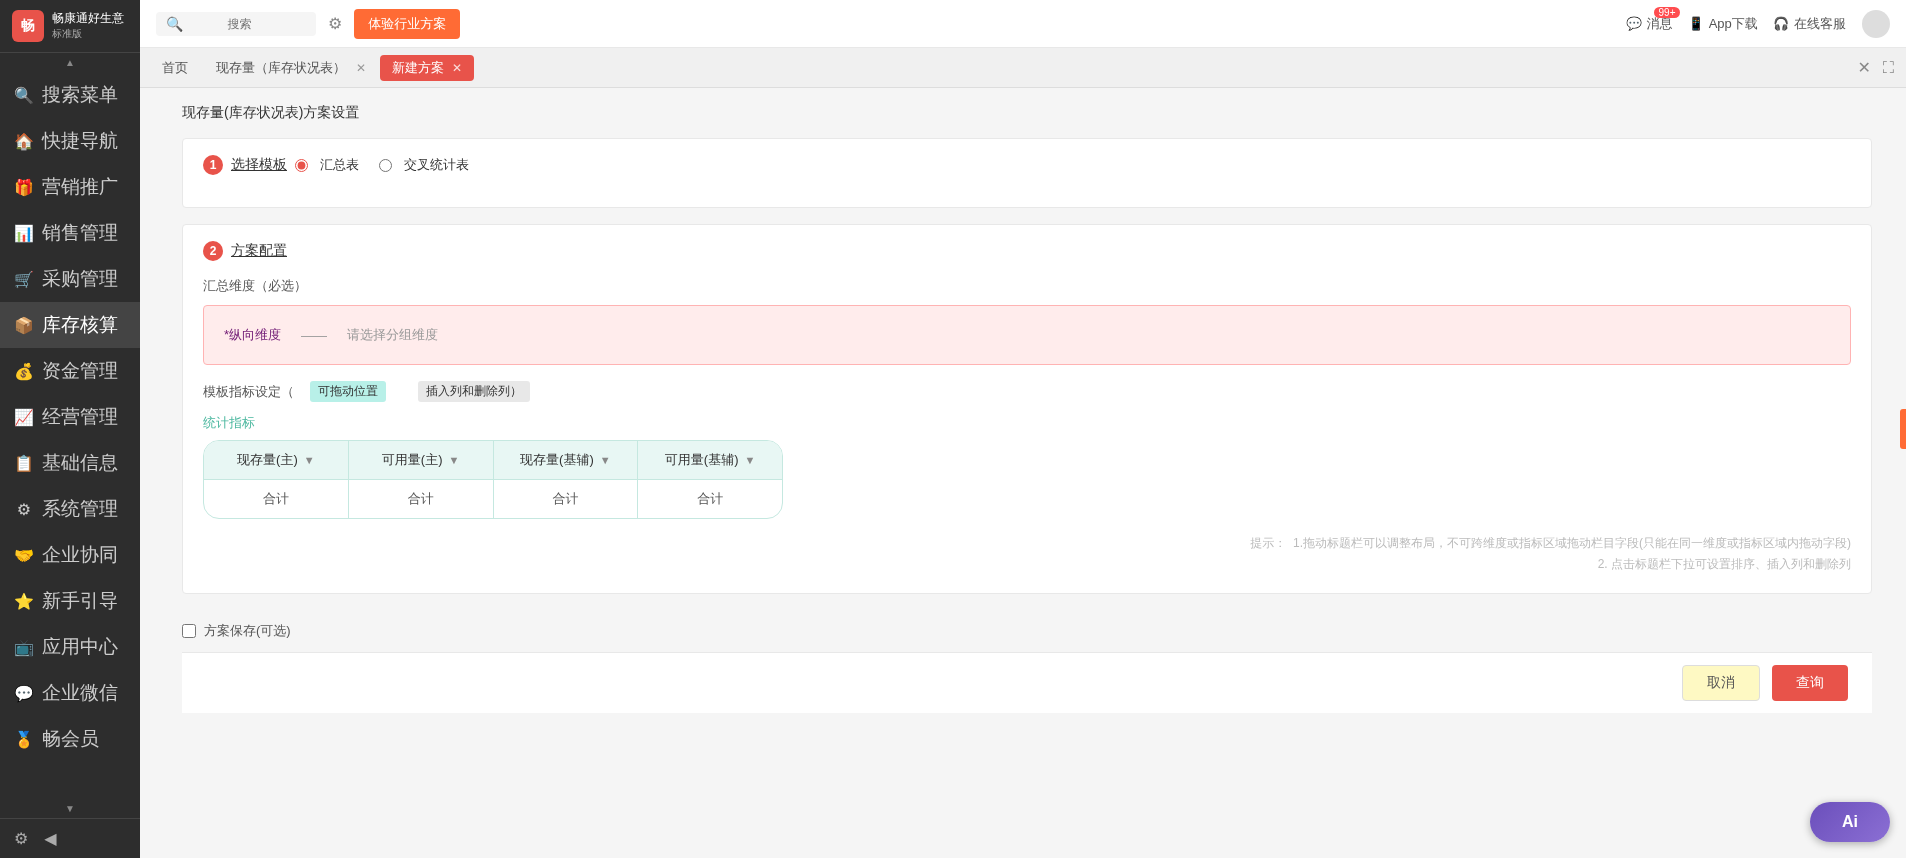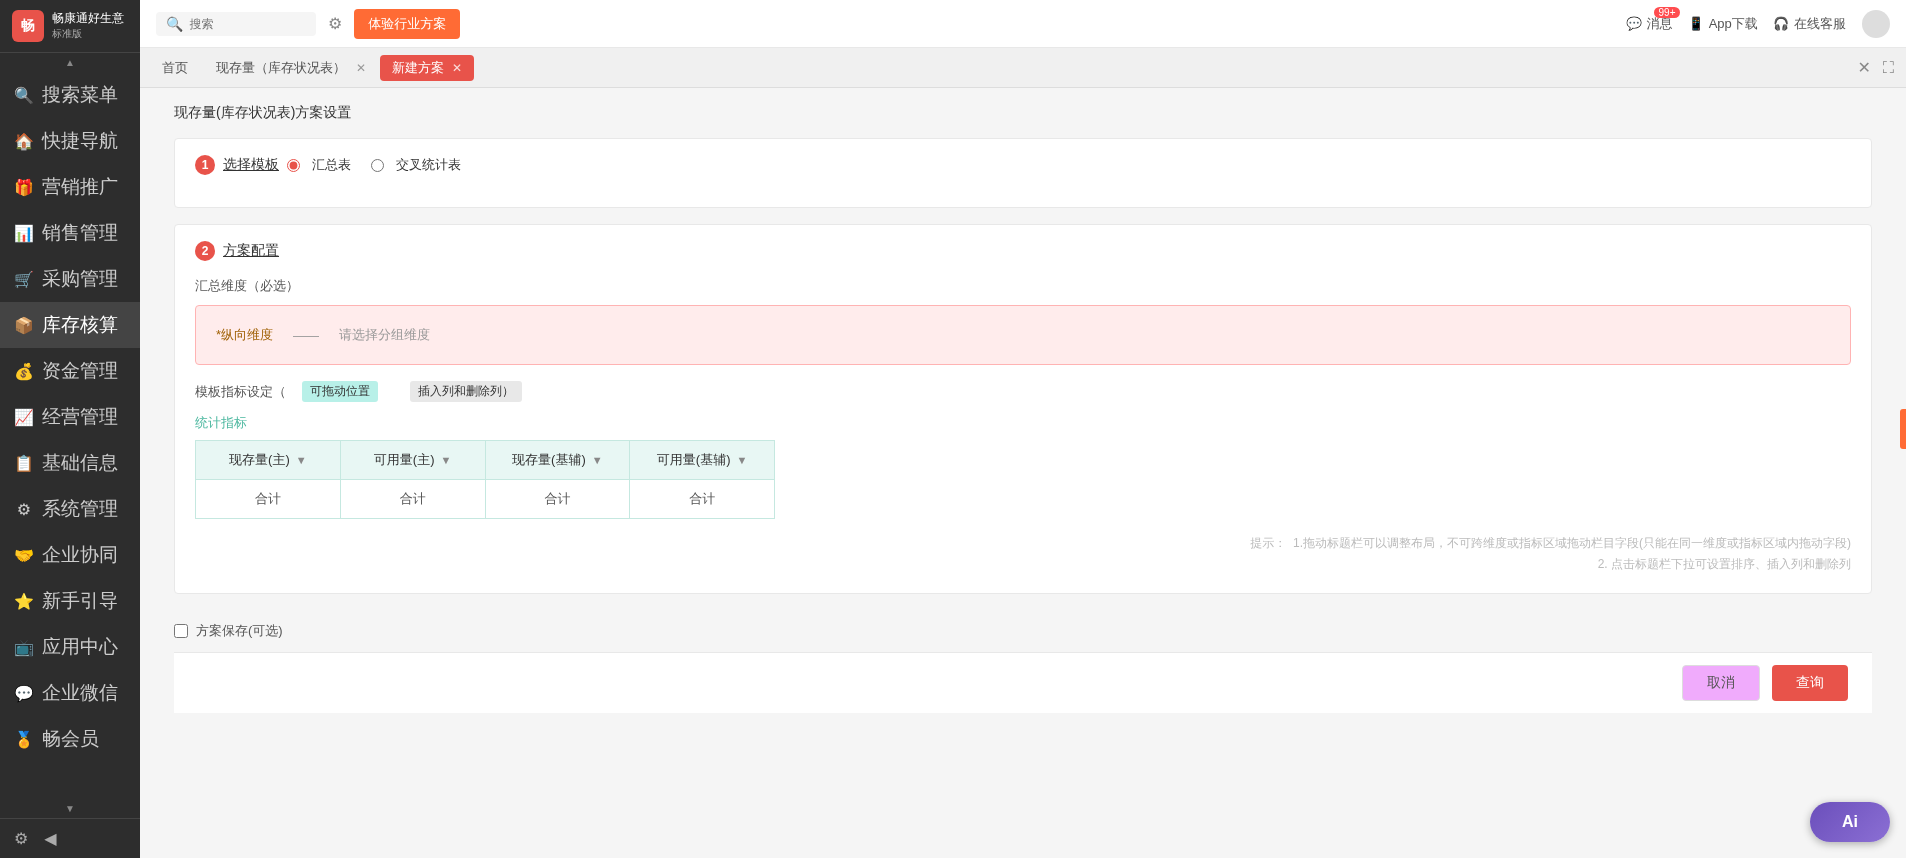--- a/index.html
+++ b/index.html
@@ -97,20 +97,21 @@
       border-radius: 4px 4px 0 0;
     }
     .tab-close { color: #999; font-size: 12px; margin-left: 4px; }
     .tab-new { background: #e8534a; color: white; border-radius: 4px; padding: 4px 12px; font-size: 13px; display: flex; align-items: center; gap: 4px; }
     .tab-new .tab-close { color: rgba(255,255,255,0.8); }
 
     
     .content {
       flex: 1; overflow-y: auto; padding: 16px 34px; background: #f5f5f5;
       position: relative;
+      margin-left: 8px;
     }
     .page-title { font-size: 14px; color: #333; margin-bottom: 16px; }
 
     
     .section { background: #fff; border: 1px solid #e8e8e8; border-radius: 4px; margin-bottom: 16px; padding: 16px 20px; }
     .section-header { display: flex; align-items: center; gap: 8px; margin-bottom: 16px; }
     .section-num {
       width: 20px; height: 20px; border-radius: 50%;
       background: #e8534a; color: white; font-size: 12px;
       display: flex; align-items: center; justify-content: center; font-weight: bold; flex-shrink: 0;
@@ -120,36 +121,36 @@
     .radio-item { display: flex; align-items: center; gap: 12px; cursor: pointer; font-size: 13px; color: #333; }
     .radio-input { accent-color: #e8534a; }
 
     
     .dimension-label { font-size: 13px; color: #555; margin-bottom: 10px; }
     .dimension-box {
       background: #ffecec; border: 1px solid #ffb3b3; border-radius: 4px;
       padding: 20px; display: flex; align-items: center; gap: 20px;
       margin-bottom: 16px;
     }
-    .dimension-required { color: #a16207; font-size: 13px; }
+    .dimension-required { color: #701a75; font-size: 13px; }
     .dimension-dash { color: #999; }
     .dimension-placeholder { color: #999; font-size: 13px; }
 
     
     .indicator-settings { display: flex; align-items: center; gap: 16px; margin-bottom: 12px; font-size: 13px; color: #555; }
     .indicator-tag-movable {
       background: #b8f0e8; border-radius: 3px; padding: 2px 8px; font-size: 12px; color: #333;
     }
     .indicator-tag-fixed {
       background: #e8e8e8; border-radius: 3px; padding: 2px 8px; font-size: 12px; color: #333;
     }
 
     
     .stats-label { color: #4db8a0; font-size: 13px; margin-bottom: 8px; font-weight: 500; }
-    .stats-table { border: 1px solid #c5e8e0; border-radius: 0; overflow: hidden; width: 580px; }
+    .stats-table { border: 1px solid #c5e8e0; border-radius: 16px; overflow: hidden; width: 580px; }
     .stats-table-header { display: flex; background: #e8f7f4; }
     .stats-col {
       flex: 1; padding: 10px 12px; display: flex; align-items: center; justify-content: center;
       gap: 6px; border-right: 1px solid #c5e8e0; font-size: 13px; color: #333;
     }
     .stats-col:last-child { border-right: none; }
     .stats-col-chevron { color: #888; font-size: 11px; }
     .stats-table-row { display: flex; border-top: 1px solid #c5e8e0; }
     .stats-cell {
       flex: 1; padding: 10px 12px; text-align: center; font-size: 13px; color: #555;
@@ -166,21 +167,21 @@
     .save-checkbox { accent-color: #e8534a; width: 14px; height: 14px; }
 
     
     .bottom-bar {
       position: sticky; bottom: 0; background: #fff;
       border-top: 1px solid #e8e8e8;
       padding: 12px 24px;
       display: flex; justify-content: flex-end; gap: 12px;
       flex-shrink: 0;
     }
-    .btn-cancel { padding: 8px 24px; border: 1px solid #ddd; background: #f0abfc; border-radius: 4px; cursor: pointer; font-size: 14px; color: #555; }
+    .btn-cancel { padding: 8px 24px; border: 1px solid #ddd; background: #fef9c3; border-radius: 4px; cursor: pointer; font-size: 14px; color: #555; }
     .btn-query { padding: 8px 24px; background: #e8534a; color: white; border: none; border-radius: 4px; cursor: pointer; font-size: 14px; }
 
     
     .ai-bubble {
       position: fixed; bottom: 16px; right: 16px;
       width: 80px; height: 40px;
       background: linear-gradient(135deg, #6b4fbb, #8b6fd4);
       border-radius: 20px;
       display: flex; align-items: center; justify-content: center;
       color: white; font-size: 16px; font-weight: bold;
@@ -277,21 +278,21 @@
     <span class="sidebar-bottom-icon">⚙</span>
     <span class="sidebar-bottom-icon">◀</span>
   </div>
 </div>
 
 <div class="main">
 
   <div class="topbar">
     <div class="topbar-search">
       <span style="color:#aaa;font-size:14px;">🔍</span>
-      <input type="text" style="border: none; background: transparent; outline: none; font-size: 12px; width: 100px;" placeholder="搜索">
+      <input type="text" style="border: none; background: transparent; outline: none; font-size: 12px; width: 100px; text-align: center;" placeholder="搜索">
     </div>
     <span class="topbar-settings-icon">⚙</span>
     <button class="topbar-btn">体验行业方案</button>
     <div class="topbar-right">
       <div class="topbar-msg" style="position:relative;">
         <span>💬</span>
         <span>消息</span>
         <span class="badge">99+</span>
       </div>
       <div class="topbar-app">

